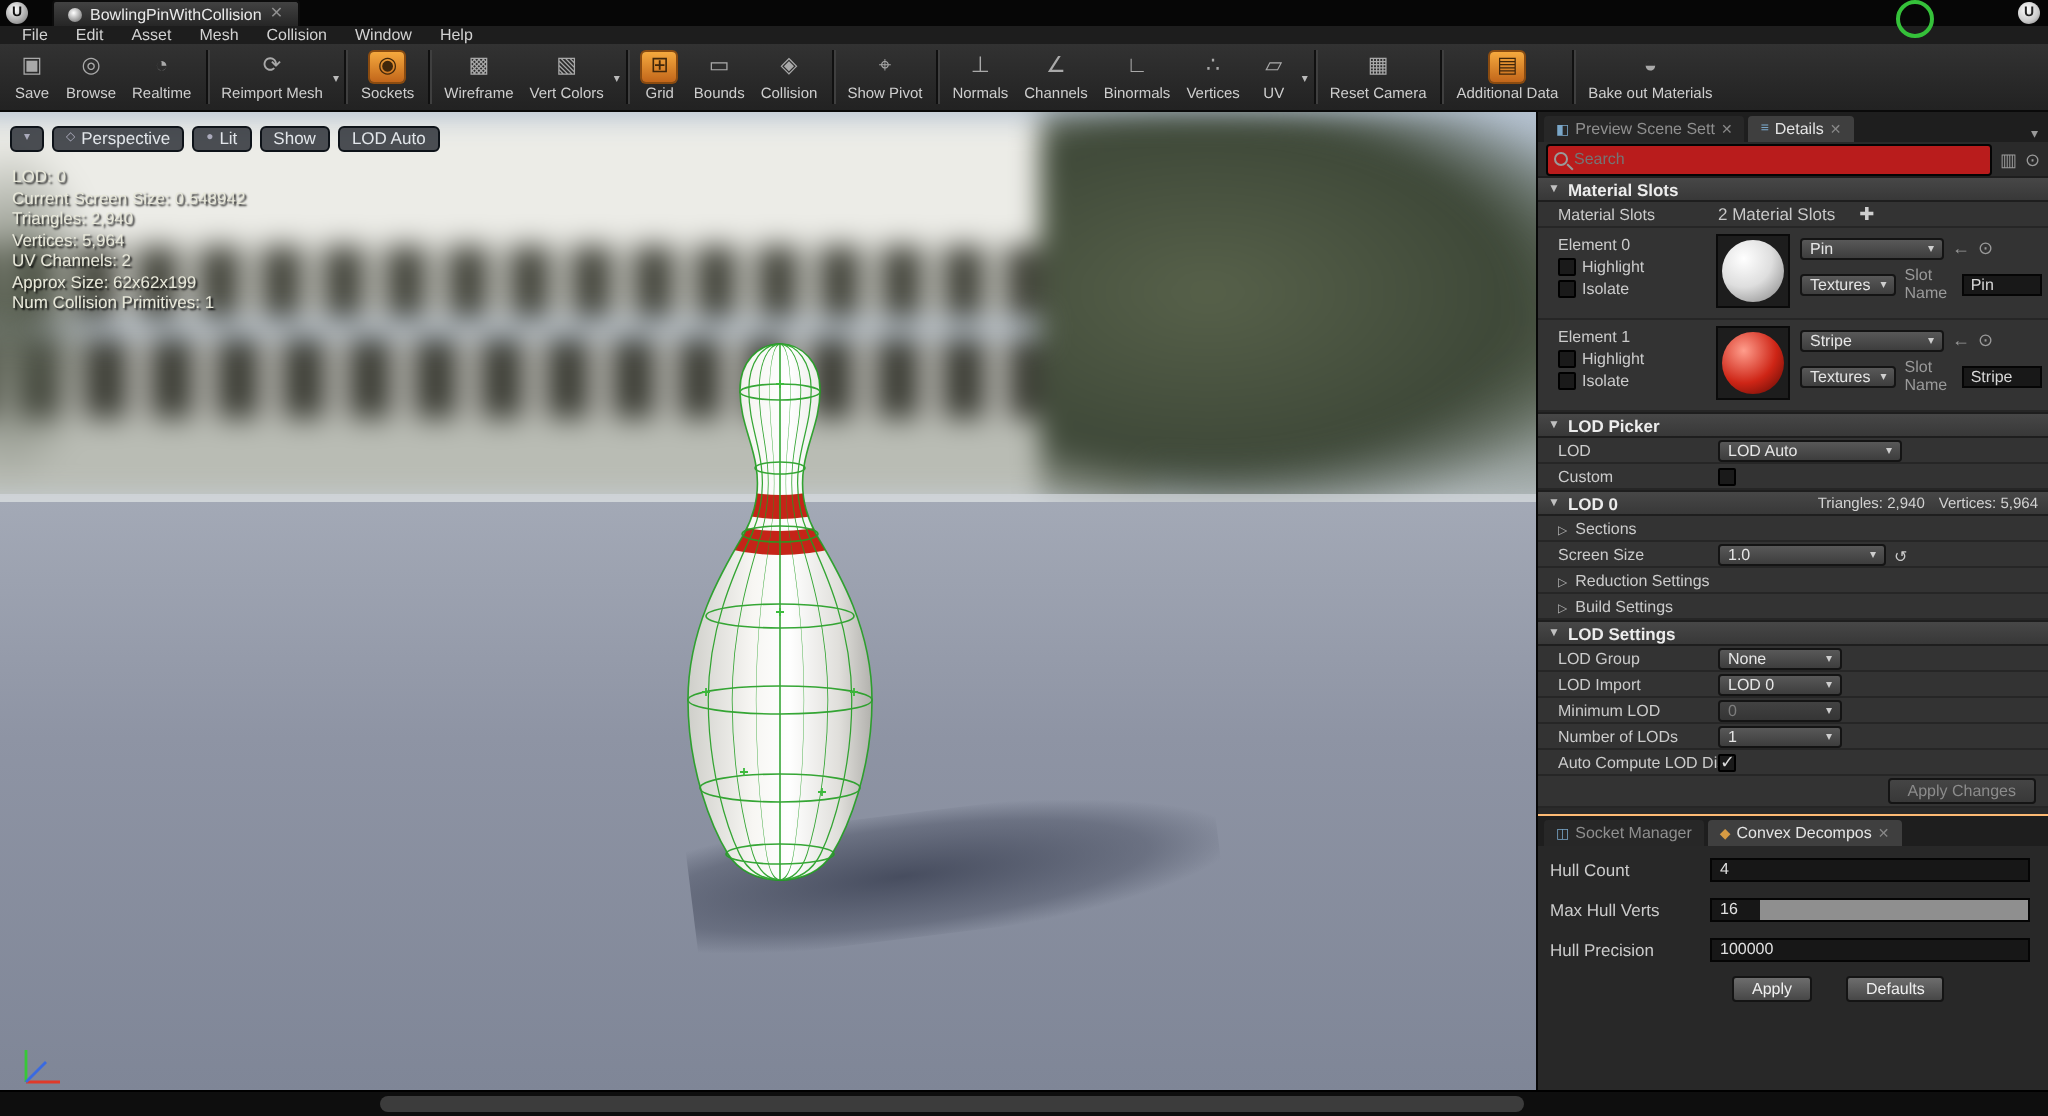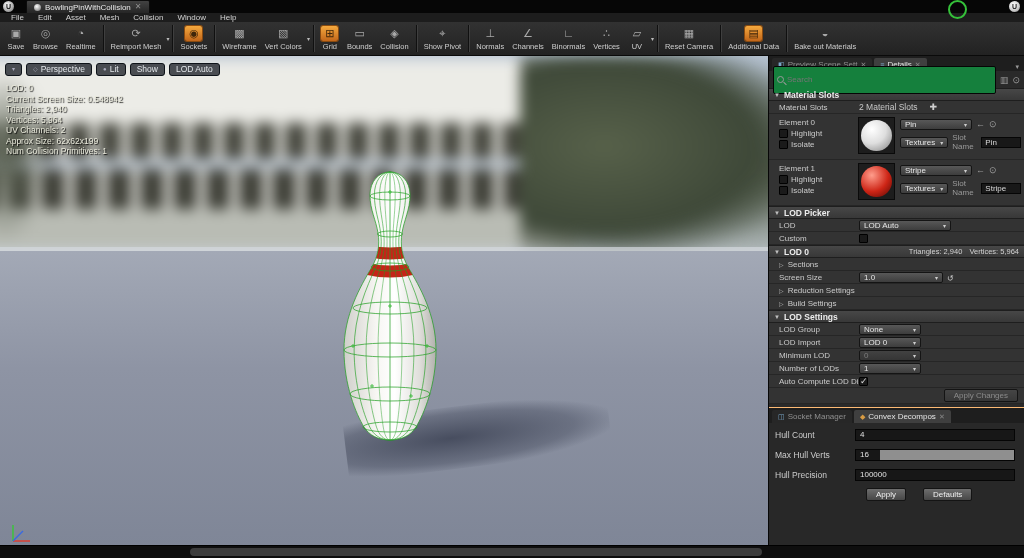--- a/index.html
+++ b/index.html
@@ -60,21 +60,21 @@
 
   
   .rpanel{position:absolute;left:768px;top:56px;width:256px;height:489px;background:#2a2a2a;border-left:1px solid #070707;font-size:8.5px}
   .rp-tabs{height:15px;background:#1e1e1e;display:flex;align-items:flex-end;gap:2px;padding:2px 3px 0}
   .rtab{height:13px;padding:0 6px;background:#272727;color:#8f8f8f;display:flex;align-items:center;gap:3px;border-radius:2px 2px 0 0;font-size:8px;white-space:nowrap}
   .rtab.active{background:#3f3f3f;color:#e4e4e4}
   .rtab .ticn{font-size:7px;color:#7aa7c9}
   .rtab .x{color:#888;font-size:7px}
   .rp-tabcaret{margin-left:auto;color:#999;font-size:7px;padding-right:2px}
   .rp-search{height:17px;display:flex;align-items:center;padding:2px 4px;gap:4px}
-  .search-box{flex:1;height:28px;background:#15803d;border:1px solid #050505;border-radius:2px;display:flex;align-items:center;padding:0 3px;gap:3px}
+  .search-box{flex:1;height:16px;background:#b91c1c;border:1px solid #050505;border-radius:2px;display:flex;align-items:center;padding:0 3px;gap:3px}
   .search-box input{flex:1;background:transparent;border:none;outline:none;color:#cfcfcf;font-size:8px;font-family:inherit;min-width:0}
   .mag{width:7px;height:7px;border:1px solid #9a9a9a;border-radius:50%;position:relative;flex-shrink:0}
   .mag::after{content:"";position:absolute;width:4px;height:1px;background:#9a9a9a;transform:rotate(45deg);left:5px;top:6px}
   .mini-ic{font-size:9px;color:#9a9a9a;line-height:12px}
   .cat{height:13px;background:linear-gradient(#474747,#383838);border-top:1px solid #1e1e1e;border-bottom:1px solid #1e1e1e;
     display:flex;align-items:center;gap:4px;padding:0 5px;color:#ececec;font-weight:bold;font-size:8.5px}
   .cat .arr{font-size:6px;color:#c0c0c0}
   .cat-right{margin-left:auto;font-weight:normal;font-size:7.5px;color:#d2d2d2;display:flex;gap:7px}
   .drow{height:13px;display:flex;align-items:center;background:#333;border-bottom:1px solid #262626;padding-left:10px}
   .dlabel{width:80px;flex-shrink:0;color:#cbcbcb;font-size:8px;white-space:nowrap;overflow:hidden}

